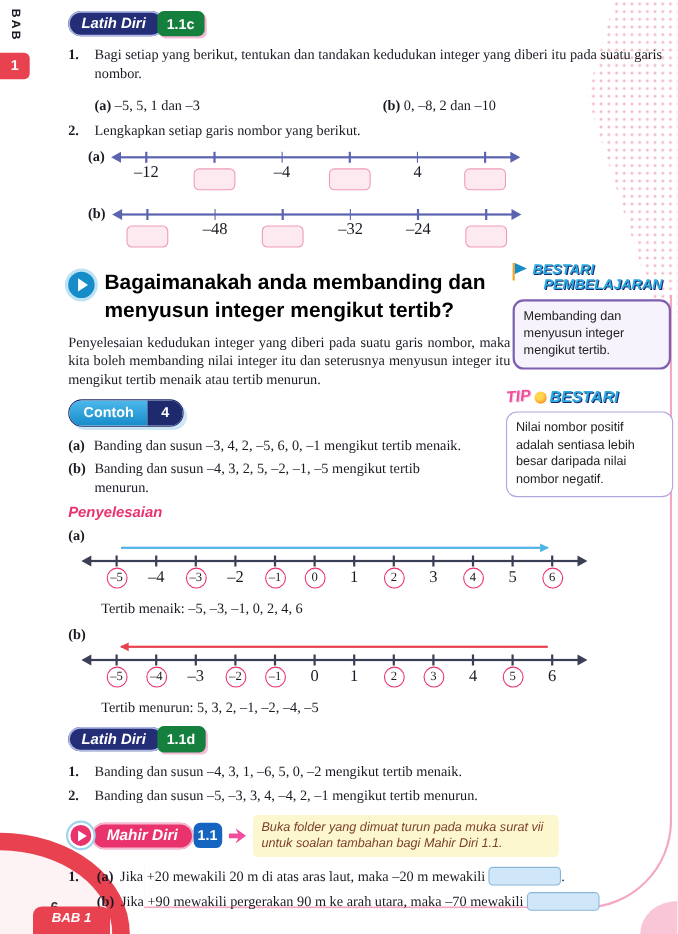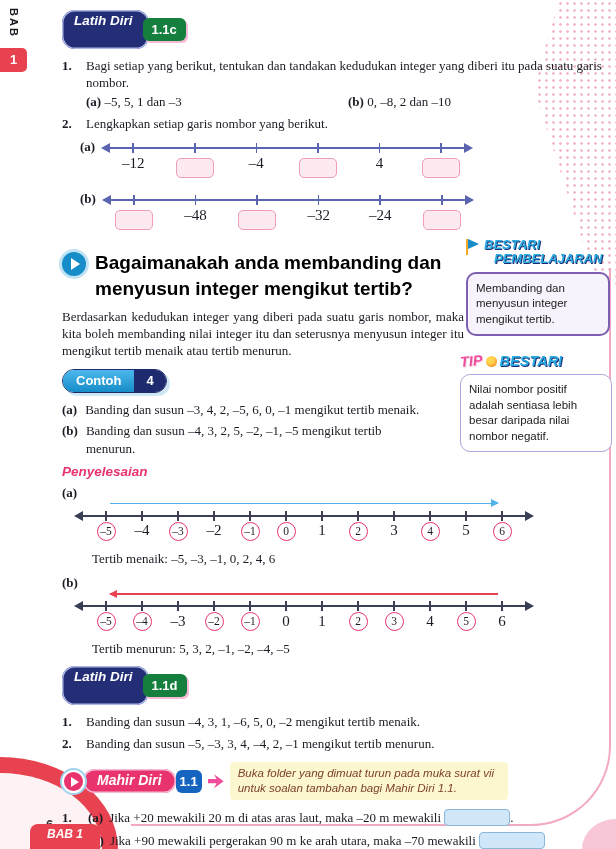--- a/index.html
+++ b/index.html
@@ -33,27 +33,27 @@
     font-weight:bold; font-size:13px; display:flex; align-items:center; justify-content:center;
     border-radius:0 5px 5px 0; }
 
   
   .content { position:absolute; left:62px; top:10px; width:546px; }
 
   .qnum { font-weight:bold; flex:0 0 20px; }
   .sub { font-weight:bold; }
   .qrow { display:flex; gap:4px; margin-bottom:5px; }
   .qbody { flex:1; }
-  .ab-row { display:flex; margin-top:2px; }
+  .ab-row { display:flex; margin-top:12px; }
   .ab-a { flex:0 0 262px; }
 
   
   .ld-badge { display:flex; align-items:center; margin-bottom:8px; }
   .ld-pill { background:#232e77; color:#fff; font-family:"Liberation Sans",sans-serif;
-    font-weight:bold; font-style:italic; font-size:13.5px; padding:2px 16px 19px 12px;
+    font-weight:bold; font-style:italic; font-size:13.5px; padding:2px 16px 3px 12px;
     border-radius:13px; box-shadow:0 0 0 1.5px #aeb6e6 inset; }
   .ld-code { background:#15803d; color:#fff; font-family:"Liberation Sans",sans-serif;
     font-weight:bold; font-size:13px; padding:3px 9px; border-radius:6px; margin-left:-6px;
     box-shadow:2px 2px 0 #f6b9d6; }
 
   .contoh { display:inline-flex; border:1.5px solid #1d2b6e; border-radius:13px;
     overflow:hidden; box-shadow:3px 3px 0 #cfe7f5; margin-bottom:8px;
     font-family:"Liberation Sans",sans-serif; font-weight:bold; font-size:13px;justify-content:center; }
   .contoh-label { background:linear-gradient(#4cb8ec,#168cc9); color:#fff; padding:2px 13px 3px; }
   .contoh-num { background:#1d2b6e; color:#fff; padding:2px 12px 3px; }
@@ -263,21 +263,21 @@
           </div>
         </div>
     </div>
 
     
     <div class="head-row">
       <span class="play-icon"></span>
       <div class="head-text">Bagaimanakah anda membanding dan menyusun integer mengikut tertib?</div>
     </div>
 
-    <p class="intro">Berdasarkan kedudukan integer yang diberi pada suatu garis nombor, maka kita boleh membanding nilai integer itu dan seterusnya menyusun integer itu mengikut tertib menaik atau tertib menurun.</p>
+    <p class="intro">Penyelesaian kedudukan integer yang diberi pada suatu garis nombor, maka kita boleh membanding nilai integer itu dan seterusnya menyusun integer itu mengikut tertib menaik atau tertib menurun.</p>
 
     
     <div class="contoh">
       <span class="contoh-label">Contoh</span>
       <span class="contoh-num">4</span>
     </div>
 
     <div class="ex">
       <span class="sub">(a)</span>
       <span class="ex-text">Banding dan susun –3, 4, 2, –5, 6, 0, –1 mengikut tertib menaik.</span>

